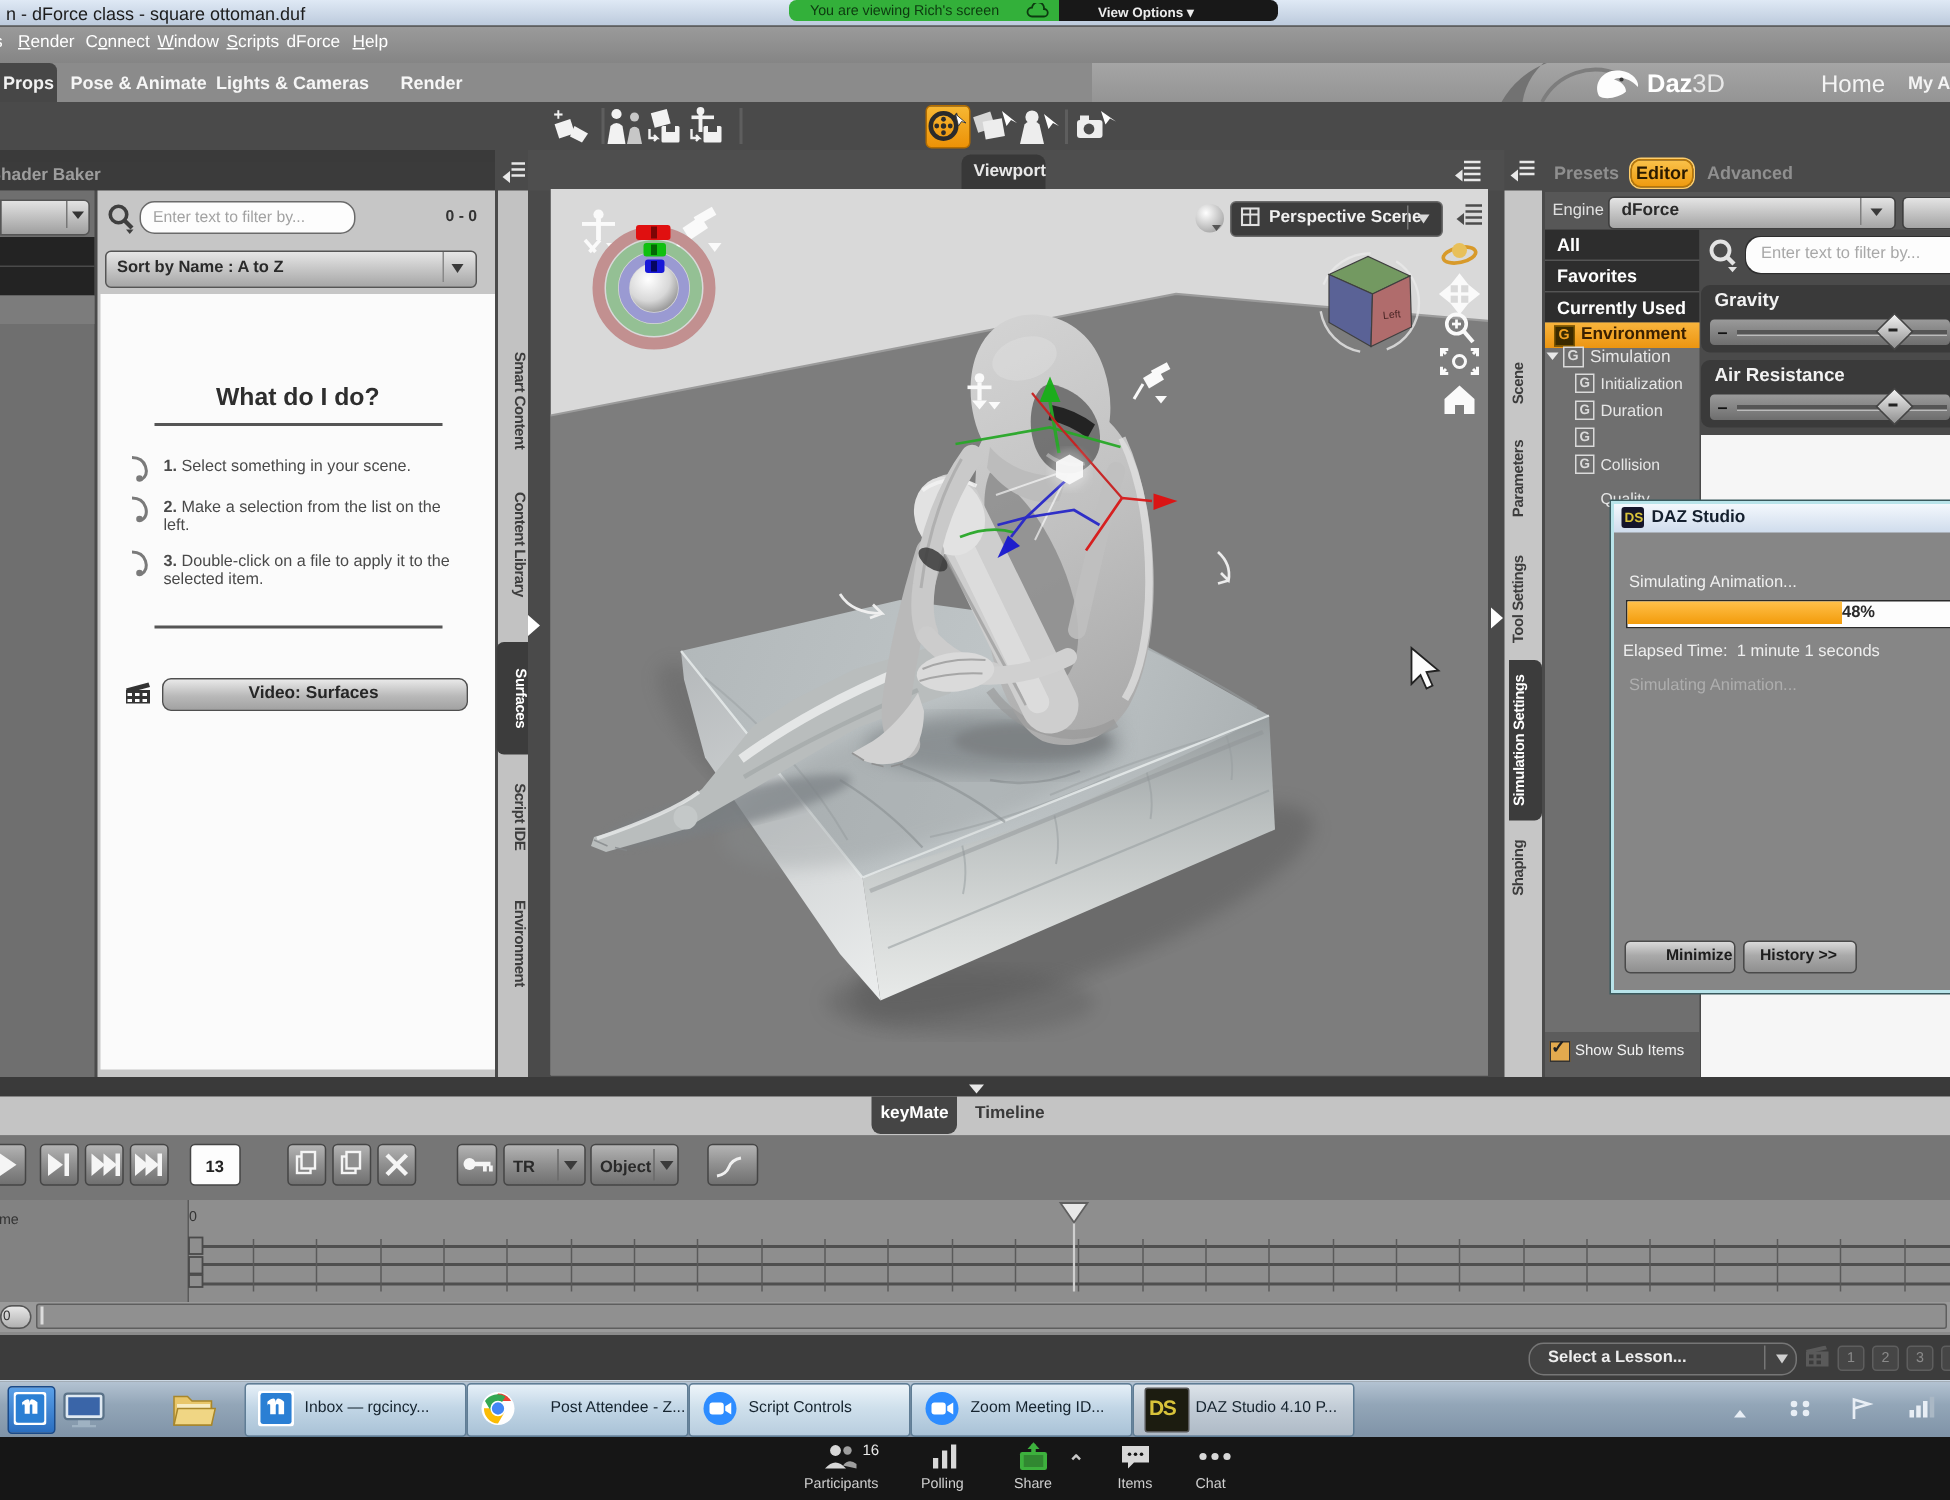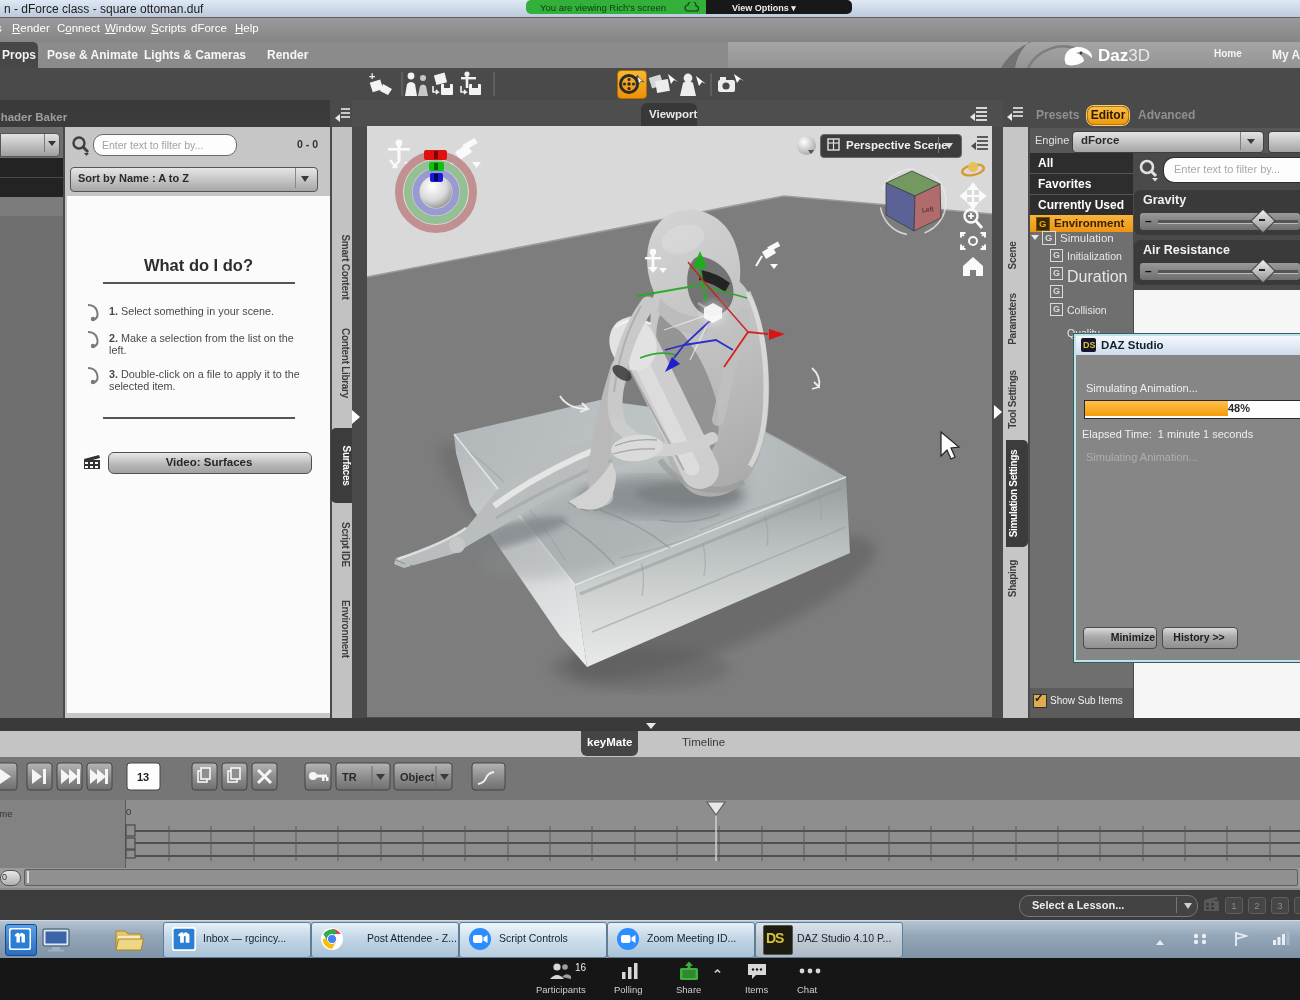--- a/index.html
+++ b/index.html
@@ -45,21 +45,21 @@
 <div class="ab" style="left:2px;top:48px;font-size:12px;font-weight:bold;color:#f2f2f2;">Props</div>
 <div class="ab" style="left:47px;top:48px;font-size:12px;font-weight:bold;color:#f6f6f6;">Pose &amp; Animate</div>
 <div class="ab" style="left:144px;top:48px;font-size:12px;font-weight:bold;color:#f6f6f6;">Lights &amp; Cameras</div>
 <div class="ab" style="left:267px;top:48px;font-size:12px;font-weight:bold;color:#f6f6f6;">Render</div>
 
 <svg class="ab" style="left:1060px;top:44px" width="36" height="24" viewBox="0 0 36 24">
   <path d="M6 20 C2 12 8 3 18 3 C28 3 33 10 32 14 C26 8 20 7 16 9 C20 10 24 13 24 17 C20 21 10 23 6 20 Z" fill="#fdfdfd"></path>
   <circle cx="21" cy="9" r="1.4" fill="#3a3a3a"></circle>
 </svg>
 <div class="ab" style="left:1098px;top:46px;font-size:17px;color:#fff;"><b>Daz</b><span style="color:#e8e8e8;">3D</span></div>
-<div class="ab" style="left:1214px;top:48px;font-size:10px;font-weight:bold;color:#f4f4f4;">Home</div>
+<div class="ab" style="left:1214px;top:48px;font-size:16px;font-weight:normal;color:#f4f4f4;">Home</div>
 <div class="ab" style="left:1272px;top:48px;font-size:12px;font-weight:bold;color:#f4f4f4;white-space:nowrap;">My A</div>
 
 <div class="ab" style="left:0;top:68px;width:1300px;height:32px;background:#4a4a4a;"></div>
 <svg class="ab" style="left:365px;top:68px" width="390" height="32" viewBox="0 0 390 32">
   <g fill="#f2f2f2" stroke="none">
 
     <text x="4" y="12" font-size="11" font-weight="bold">+</text>
     <rect x="6" y="13" width="11" height="10" transform="rotate(-18 11 18)"></rect>
     <path d="M18 16 l9 5 -4 6 -8 -4 Z"></path>
     <rect x="36" y="4" width="2" height="24" fill="#5e5e5e"></rect>
@@ -503,21 +503,21 @@
 <div class="ab" style="left:1054px;top:217px;font-size:11.5px;font-weight:bold;color:#3a2000;">Environment</div>
 <div class="ab" style="left:1031px;top:235px;width:0;height:0;border:4px solid transparent;border-top:5.5px solid #e8e8e8;"></div>
 <div class="ab" style="left:1042px;top:231px;width:12px;height:12px;border:1.5px solid #dadada;"></div>
 <div class="ab" style="left:1045px;top:232px;font-size:9.5px;font-weight:bold;color:#dadada;">G</div>
 <div class="ab" style="left:1060px;top:232px;font-size:11.5px;color:#e6e6e6;">Simulation</div>
 <div class="ab" style="left:1050px;top:249px;width:11px;height:11px;border:1.5px solid #dadada;"></div>
 <div class="ab" style="left:1053px;top:250px;font-size:9px;font-weight:bold;color:#dadada;">G</div>
 <div class="ab" style="left:1067px;top:250px;font-size:10.5px;color:#e6e6e6;">Initialization</div>
 <div class="ab" style="left:1050px;top:267px;width:11px;height:11px;border:1.5px solid #dadada;"></div>
 <div class="ab" style="left:1053px;top:268px;font-size:9px;font-weight:bold;color:#dadada;">G</div>
-<div class="ab" style="left:1067px;top:268px;font-size:16px;color:#e6e6e6;">Duration</div>
+<div class="ab" style="left:1067px;top:268px;font-size:11px;color:#e6e6e6;">Duration</div>
 <div class="ab" style="left:1050px;top:285px;width:11px;height:11px;border:1.5px solid #dadada;"></div>
 <div class="ab" style="left:1053px;top:286px;font-size:9px;font-weight:bold;color:#dadada;">G</div>
 <div class="ab" style="left:1067px;top:286px;font-size:10.5px;color:#e6e6e6;margin-top:41px;">Quality</div>
 <div class="ab" style="left:1050px;top:303px;width:11px;height:11px;border:1.5px solid #dadada;"></div>
 <div class="ab" style="left:1053px;top:304px;font-size:9px;font-weight:bold;color:#dadada;">G</div>
 <div class="ab" style="left:1067px;top:304px;font-size:10.5px;color:#e6e6e6;">Collision</div>
 
 <svg class="ab" style="left:1138px;top:158px" width="22" height="24" viewBox="0 0 22 24">
   <circle cx="9" cy="9" r="6" fill="none" stroke="#e2e2e2" stroke-width="2.6"></circle>
   <line x1="13" y1="13" x2="18" y2="18" stroke="#e2e2e2" stroke-width="3"></line>
@@ -562,21 +562,21 @@
 <div class="ab grad-btn" style="left:1083px;top:627px;width:72px;height:20px;"></div>
 <div class="ab" style="left:1083px;top:631px;width:72px;text-align:right;font-size:10.5px;font-weight:bold;color:#1d1d1d;">Minimize</div>
 <div class="ab grad-btn" style="left:1162px;top:627px;width:74px;height:20px;"></div>
 <div class="ab" style="left:1162px;top:631px;width:74px;text-align:center;font-size:10.5px;font-weight:bold;color:#1d1d1d;">History &gt;&gt;</div>
 
 <div class="ab" style="left:0;top:718px;width:1300px;height:13px;background:#3a3a3a;"></div>
 <div class="ab" style="left:646px;top:723px;width:0;height:0;border:5px solid transparent;border-top:6px solid #e8e8e8;"></div>
 <div class="ab" style="left:0;top:731px;width:1300px;height:26px;background:#c4c4c4;"></div>
 <div class="ab" style="left:581px;top:731px;width:57px;height:25px;background:#454545;border-radius:0 0 6px 6px;"></div>
 <div class="ab" style="left:587px;top:736px;font-size:11.5px;font-weight:bold;color:#fff;">keyMate</div>
-<div class="ab" style="left:650px;top:736px;font-size:11.5px;font-weight:normal;color:#3a3a3a;margin-left:32px;">Timeline</div>
+<div class="ab" style="left:650px;top:736px;font-size:11.5px;font-weight:bold;color:#3a3a3a;">Timeline</div>
 
 <div class="ab" style="left:0;top:757px;width:1300px;height:43px;background:#767676;"></div>
 <svg class="ab" style="left:0;top:757px" width="520" height="43" viewBox="0 0 520 43">
   <defs>
     <linearGradient id="btn" x1="0" y1="0" x2="0" y2="1">
       <stop offset="0" stop-color="#b5b5b5"></stop>
         <stop offset="0.5" stop-color="#8f8f8f"></stop>
         <stop offset="1" stop-color="#6f6f6f"></stop>
     </linearGradient>
   </defs>

